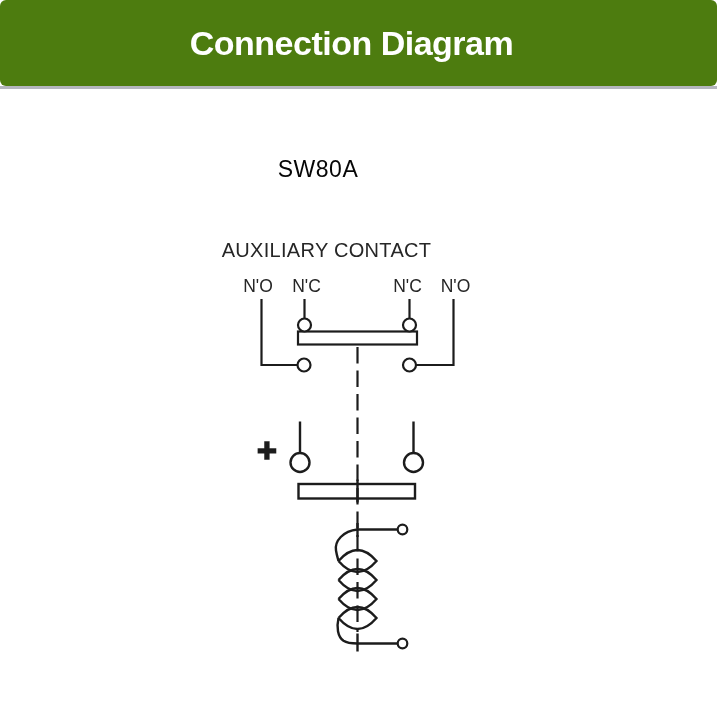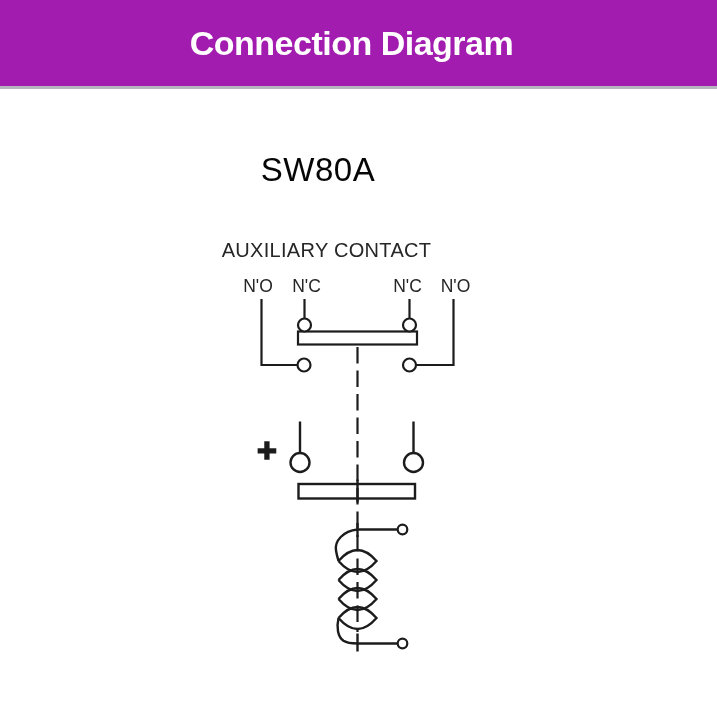--- a/index.html
+++ b/index.html
@@ -2,32 +2,32 @@
 <html><head>
 <meta charset="utf-8">
 <style>
   html,body{margin:0;padding:0;}
   body{
     width:717px;height:717px;position:relative;background:#ffffff;
     font-family:"Liberation Sans", sans-serif;overflow:hidden;
   }
   .banner{
     position:absolute;top:0;left:0;width:717px;height:86px;
-    background:#a21caf;display:flex;align-items:center;justify-content:center;
+    background:#4d7c0f;display:flex;align-items:center;justify-content:center;border-radius:6px;
   }
   .banner h1{
     margin:0;color:#ffffff;font-size:34px;font-weight:bold;
     letter-spacing:-0.5px;transform:translateX(-7px);
   }
   .divider{
     position:absolute;top:86px;left:0;width:717px;height:3px;background:#b5b6be;
   }
   .model-title{
     position:absolute;top:153px;left:0;width:636px;text-align:center;
-    font-size:33px;line-height:33px;color:#060606;letter-spacing:0.5px;
+    font-size:23px;line-height:33px;color:#060606;letter-spacing:0.5px;
   }
   .section-label{
     position:absolute;top:240px;left:0;width:653px;text-align:center;
     font-size:20px;line-height:20px;color:#262626;letter-spacing:0.3px;
   }
   .tlabel{
     position:absolute;top:278px;transform:translateX(-50%);
     font-size:17.5px;line-height:17px;color:#262626;white-space:nowrap;
   }
   .tlabel.l1{left:258px;}

